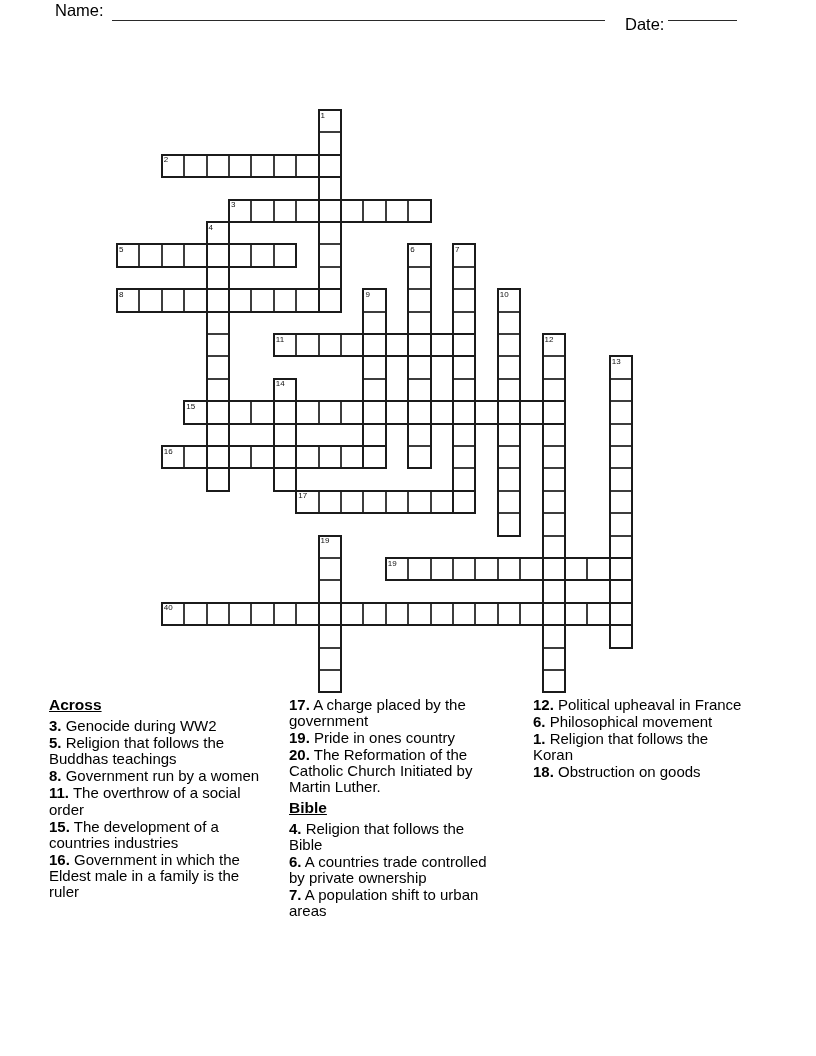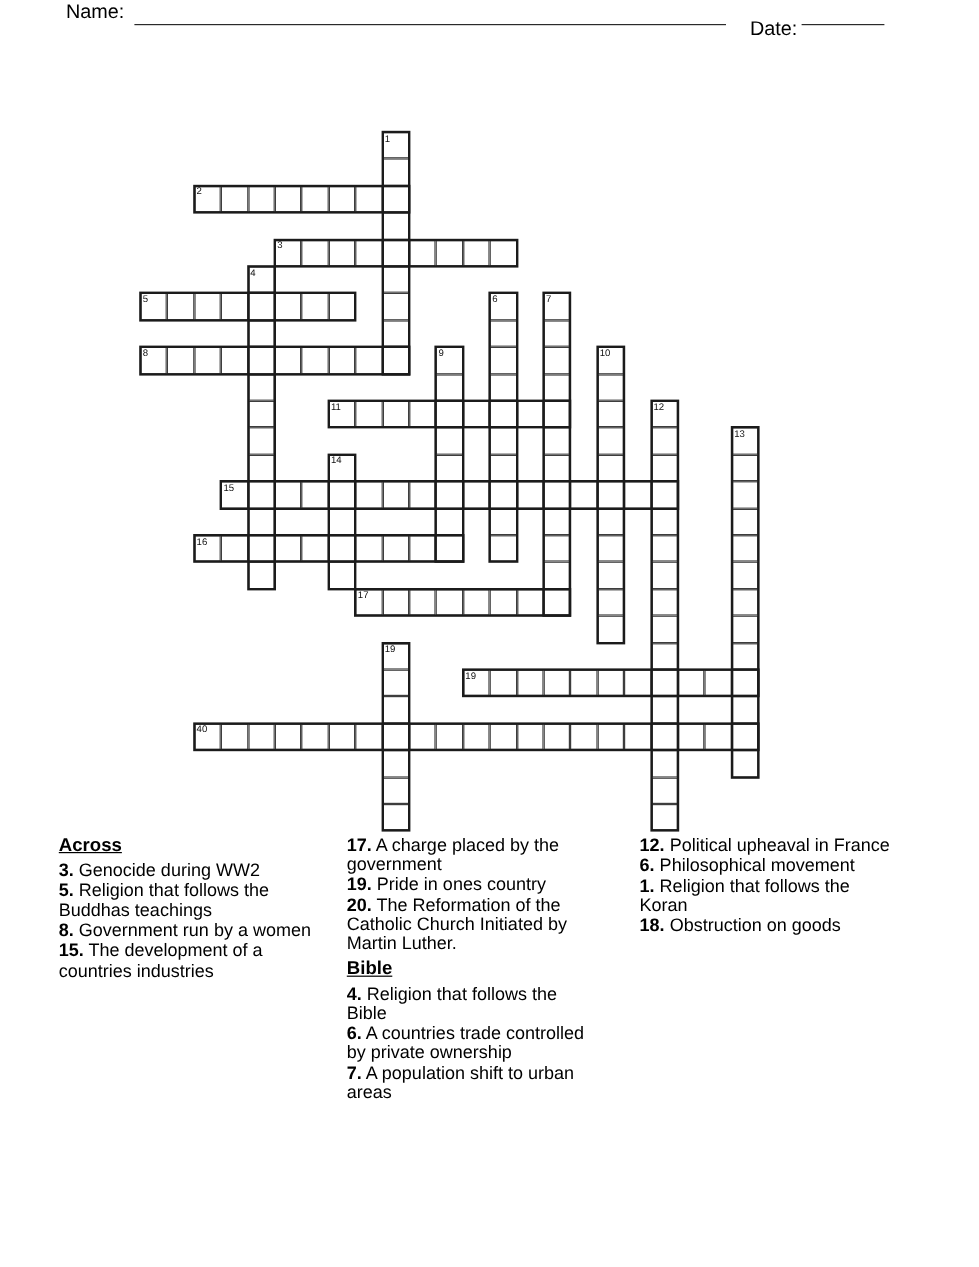--- a/index.html
+++ b/index.html
@@ -291,21 +291,23 @@
       <span class="cell-num" style="left: 387.8px; top: 559.5px;">19</span>
       <div class="word-outline" style="left: 160.8px; top: 601.8px; width: 472.4px; height: 24.4px;"></div>
       <span class="cell-num" style="left: 163.8px; top: 604.3px;">40</span>
     </div>
 
   <div class="clue-col" id="clue-col-1">
       <p class="clue-heading first">Across</p>
       <p class="clue"><b>3.</b> Genocide during WW2</p>
       <p class="clue"><b>5.</b> Religion that follows the Buddhas teachings</p>
       <p class="clue"><b>8.</b> Government run by a women</p>
+      <p class="clue"><b>11.</b> The overthrow of a social order</p>
       <p class="clue"><b>15.</b> The development of a countries industries</p>
+      <p class="clue"><b>16.</b> Government in which the Eldest male in a family is the ruler</p>
     </div>
   <div class="clue-col" id="clue-col-2">
       <p class="clue"><b>17.</b> A charge placed by the government</p>
       <p class="clue"><b>19.</b> Pride in ones country</p>
       <p class="clue"><b>20.</b> The Reformation of the Catholic Church Initiated by Martin Luther.</p>
       <p class="clue-heading">Bible</p>
       <p class="clue"><b>4.</b> Religion that follows the Bible</p>
       <p class="clue"><b>6.</b> A countries trade controlled by private ownership</p>
       <p class="clue"><b>7.</b> A population shift to urban areas</p>
     </div>

